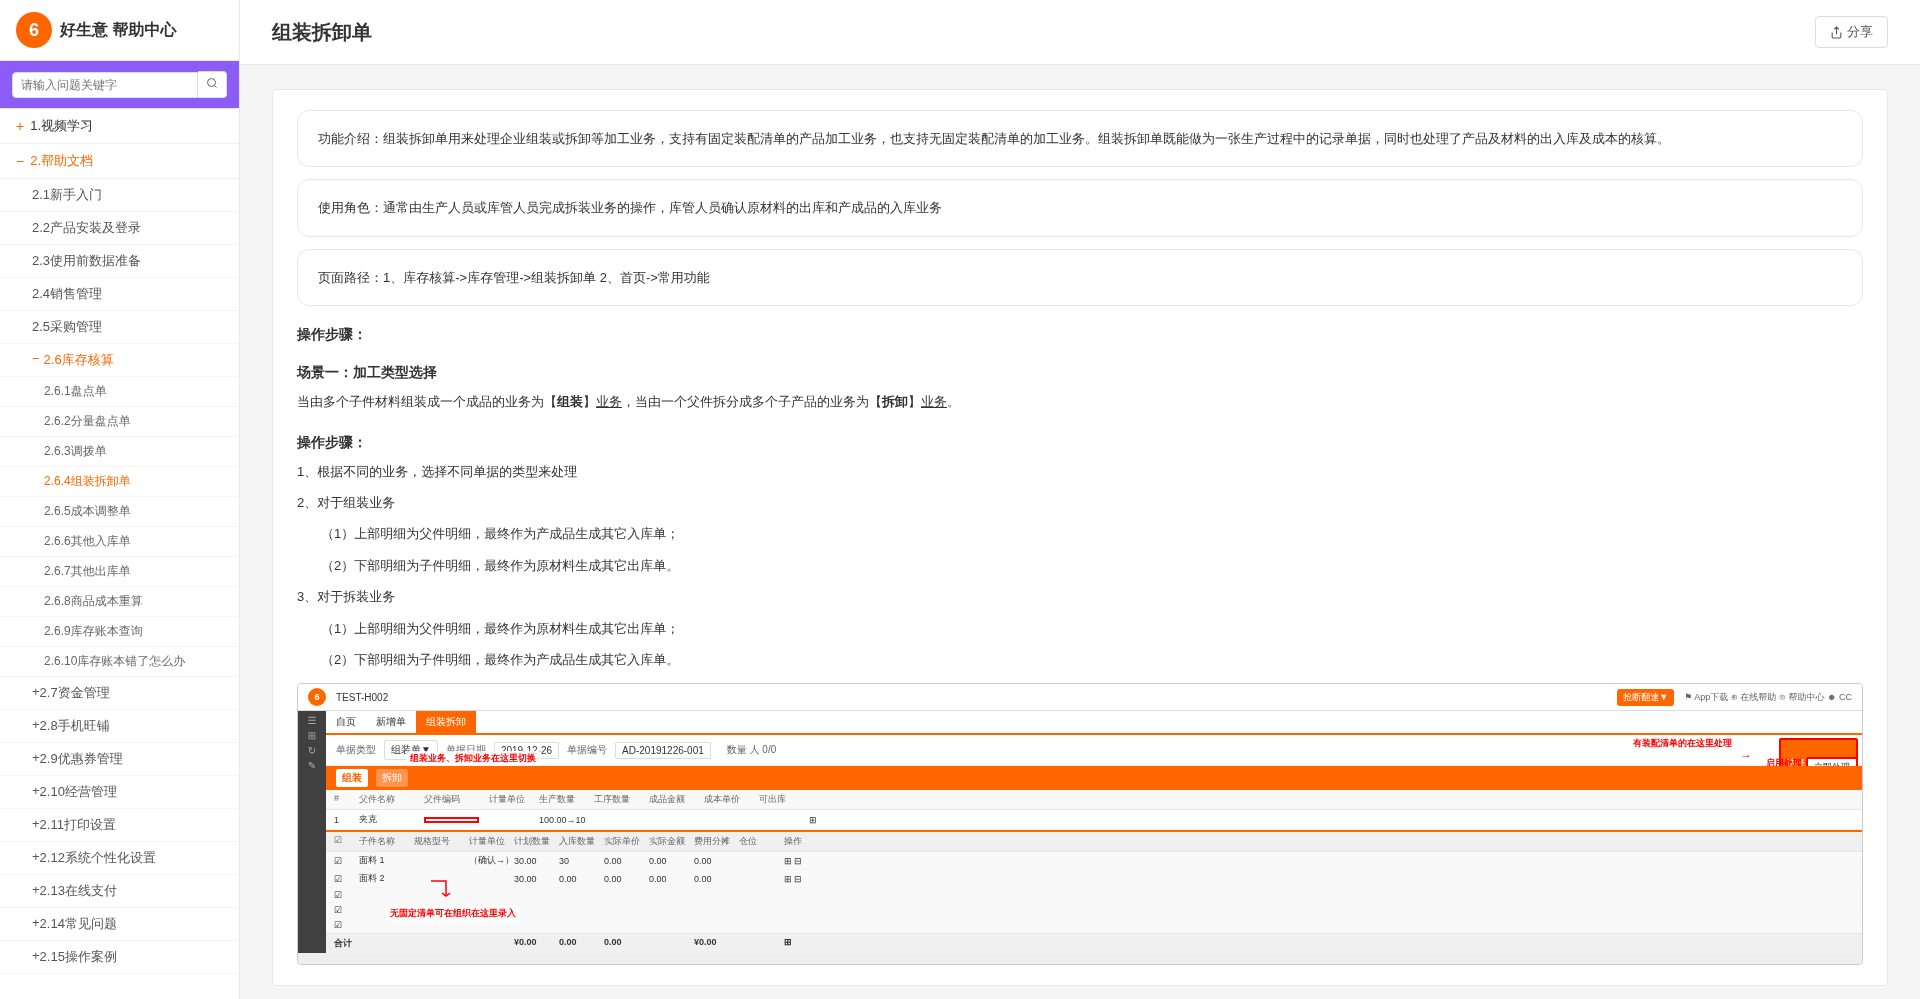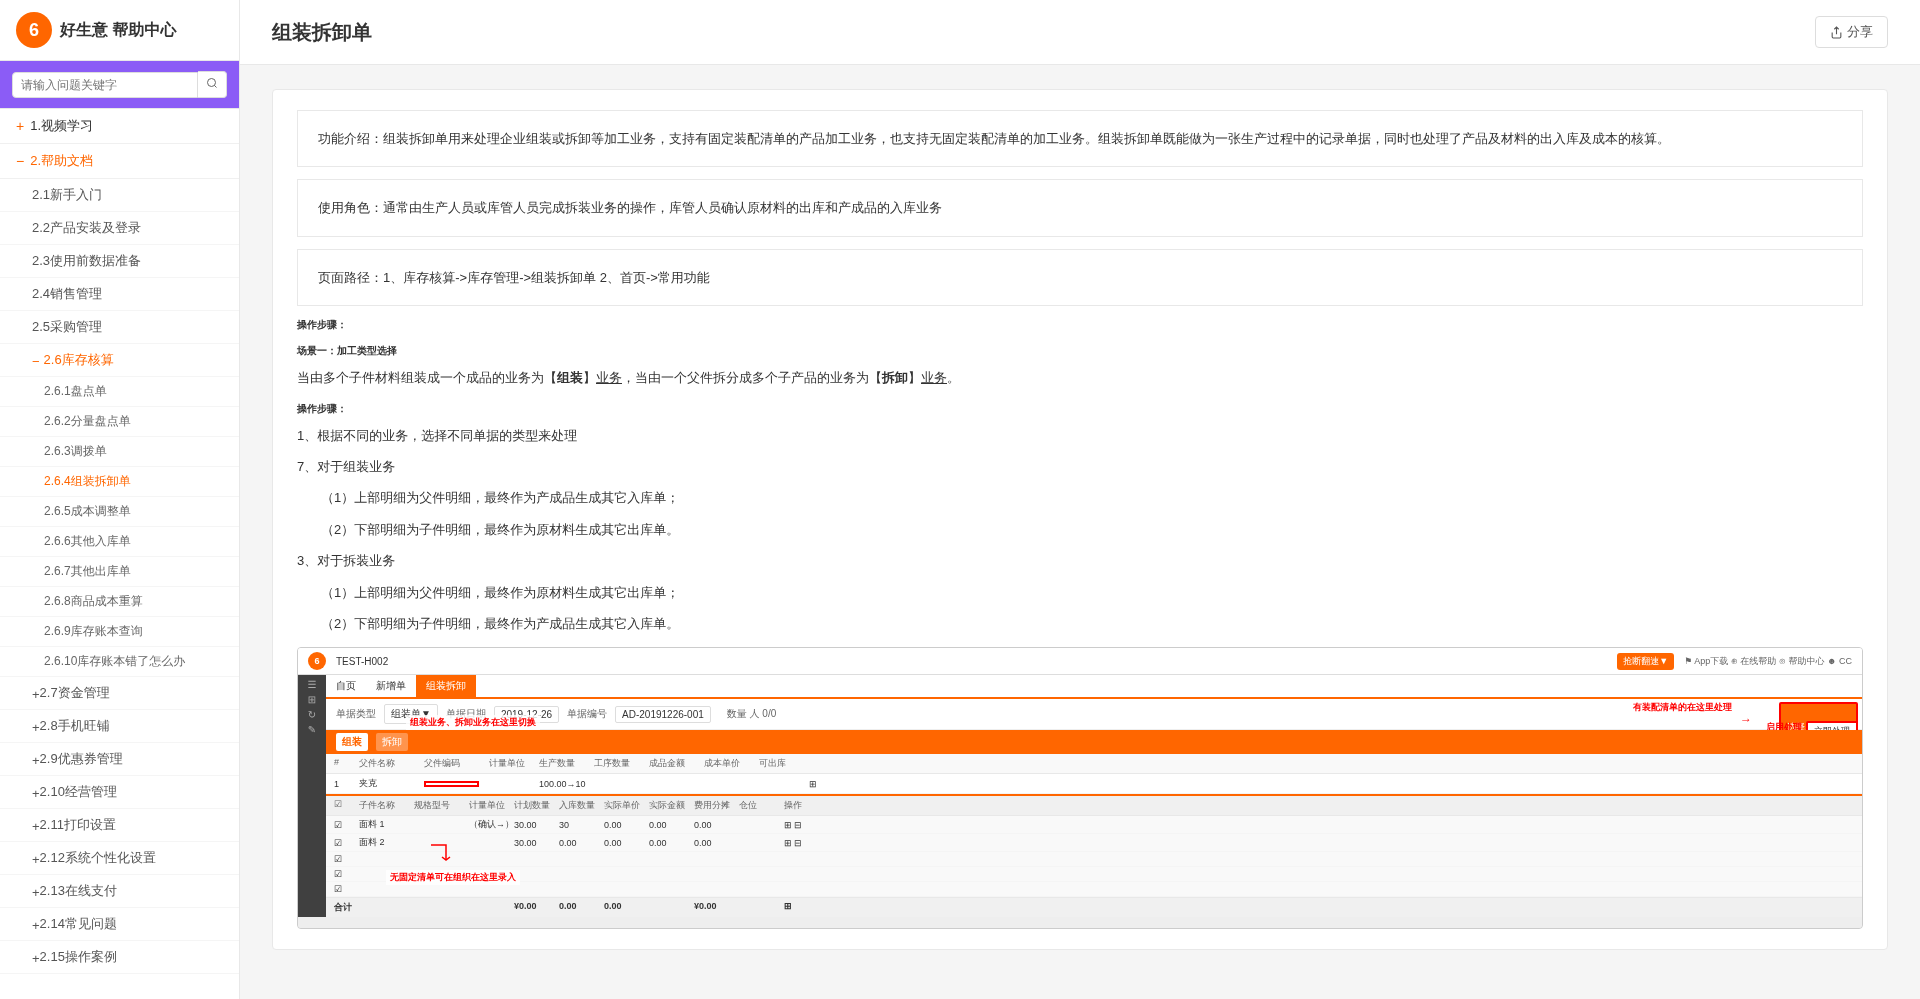--- a/index.html
+++ b/index.html
@@ -71,21 +71,21 @@
       font-size: 13px;
       color: #333;
       border-bottom: 1px solid #f0f0f0;
     }
     .nav-item-top .plus-icon { color: #f60; margin-right: 6px; font-size: 14px; }
     .nav-item-top.active-section { color: #f60; }
     .nav-item-top .minus-icon { color: #f60; margin-right: 6px; font-size: 14px; }
 
     .nav-sub-item {
       display: flex;
-      align-items: flex-end;
+      align-items: flex-start;
       padding: 7px 16px 7px 32px;
       cursor: pointer;
       font-size: 13px;
       color: #555;
       border-bottom: 1px solid #f5f5f5;
     }
     .nav-sub-item.active { color: #f60; }
 
     .nav-sub-sub-item {
       display: flex;
@@ -131,33 +131,33 @@
     #main-content {
       flex: 1;
       overflow-y: auto;
       padding: 24px 32px;
       background: #f5f5f5;
     }
 
     .info-box {
       background: #fff;
       border: 1px solid #e8e8e8;
-      border-radius: 0;
+      border-radius: 12px;
       padding: 16px 20px;
       margin-bottom: 12px;
       font-size: 13px;
       line-height: 1.8;
       color: #333;
     }
 
     .section-title {
-      font-size: 10px;
+      font-size: 14px;
       font-weight: bold;
       color: #333;
-      margin: 12px 0 8px 0;
+      margin: 20px 0 8px 0;
     }
 
     .content-text {
       font-size: 13px;
       line-height: 1.8;
       color: #333;
       margin-bottom: 8px;
     }
 
     .content-text .bold { font-weight: bold; }
@@ -341,21 +341,21 @@
       <div class="section-title">场景一：加工类型选择</div>
 
       <div class="content-text">
         当由多个子件材料组装成一个成品的业务为【<span class="bold">组装</span>】<span class="underline">业务</span>，当由一个父件拆分成多个子产品的业务为【<span class="bold">拆卸</span>】<span class="underline">业务</span>。
       </div>
 
       <div class="section-title">操作步骤：</div>
 
       <div class="content-text">1、根据不同的业务，选择不同单据的类型来处理</div>
 
-      <div class="content-text">7、对于组装业务</div>
+      <div class="content-text">2、对于组装业务</div>
       <div style="margin-left:24px;">
         <div class="content-text">（1）上部明细为父件明细，最终作为产成品生成其它入库单；</div>
         <div class="content-text">（2）下部明细为子件明细，最终作为原材料生成其它出库单。</div>
       </div>
 
       <div class="content-text">3、对于拆装业务</div>
       <div style="margin-left:24px;">
         <div class="content-text">（1）上部明细为父件明细，最终作为原材料生成其它出库单；</div>
         <div class="content-text">（2）下部明细为子件明细，最终作为产成品生成其它入库单。</div>
       </div>

